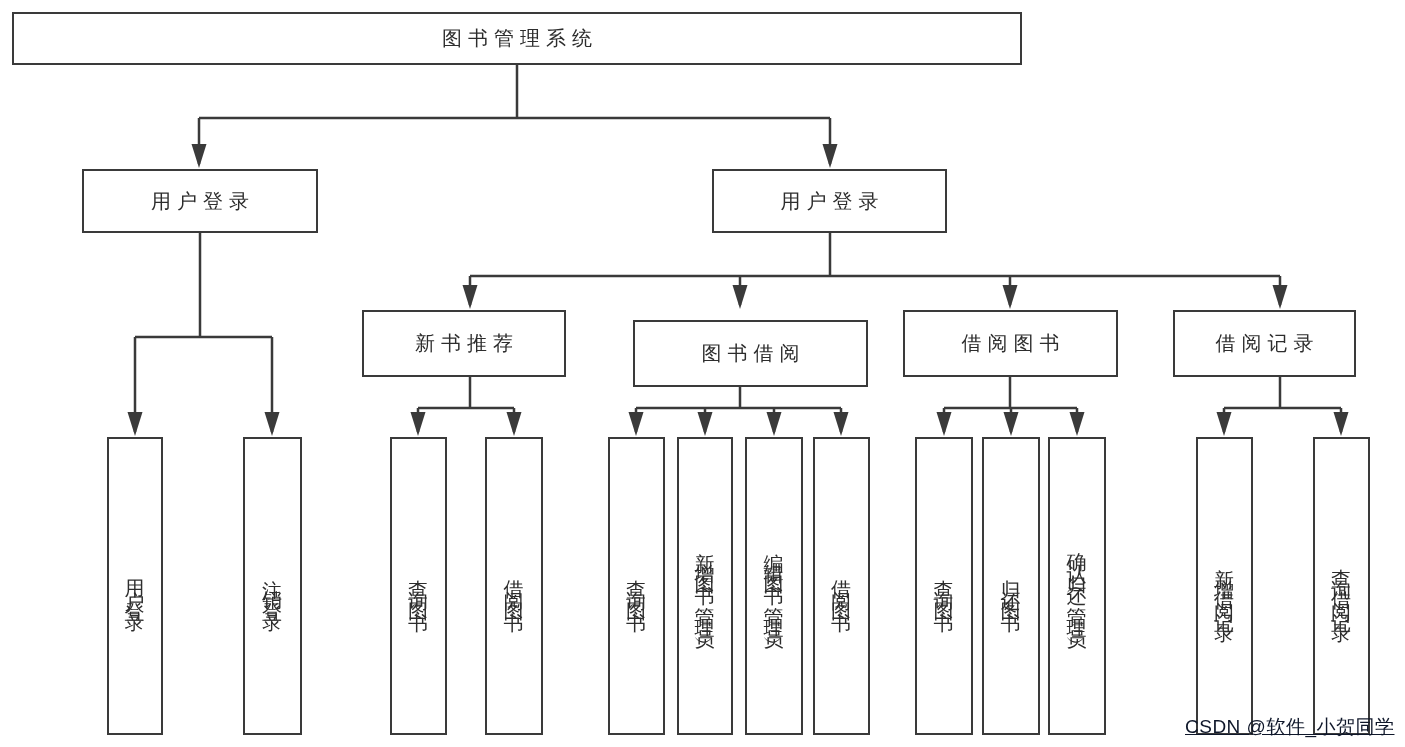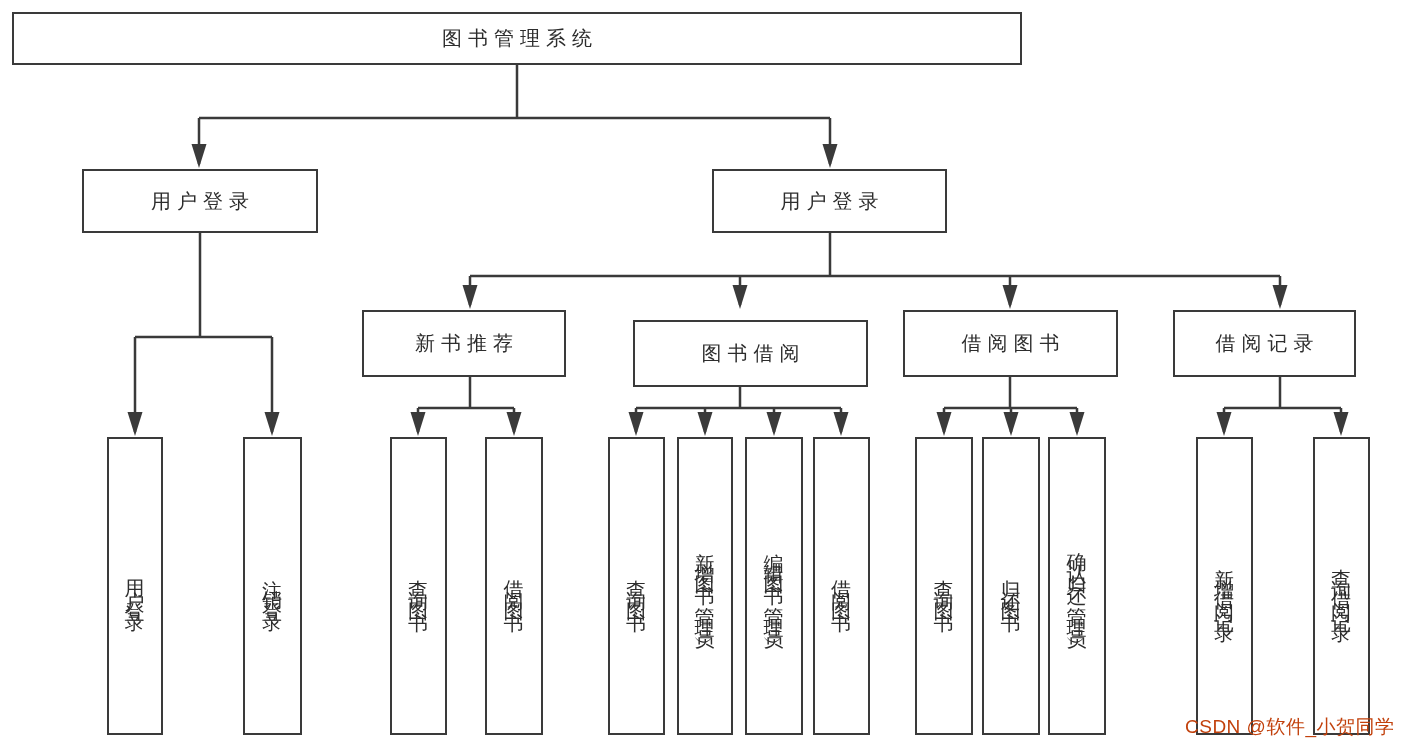--- a/index.html
+++ b/index.html
@@ -144,15 +144,15 @@
     <span>确认归还（管理员）</span>
   </div>
 
   <div class="node vnode" style="left:1196px;top:437px;width:57px;height:298px;">
     <span>新增借阅记录</span>
   </div>
   <div class="node vnode" style="left:1313px;top:437px;width:57px;height:298px;">
     <span>查询借阅记录</span>
   </div>
 
-  <div class="watermark" style="left:1185px;top:714px;color:#c2410c;">CSDN @软件_小贺同学</div>
+  <div class="watermark" style="left:1185px;top:714px;color:#0f172a;text-decoration:underline;">CSDN @软件_小贺同学</div>
 
 </div>
 
 </body></html>

